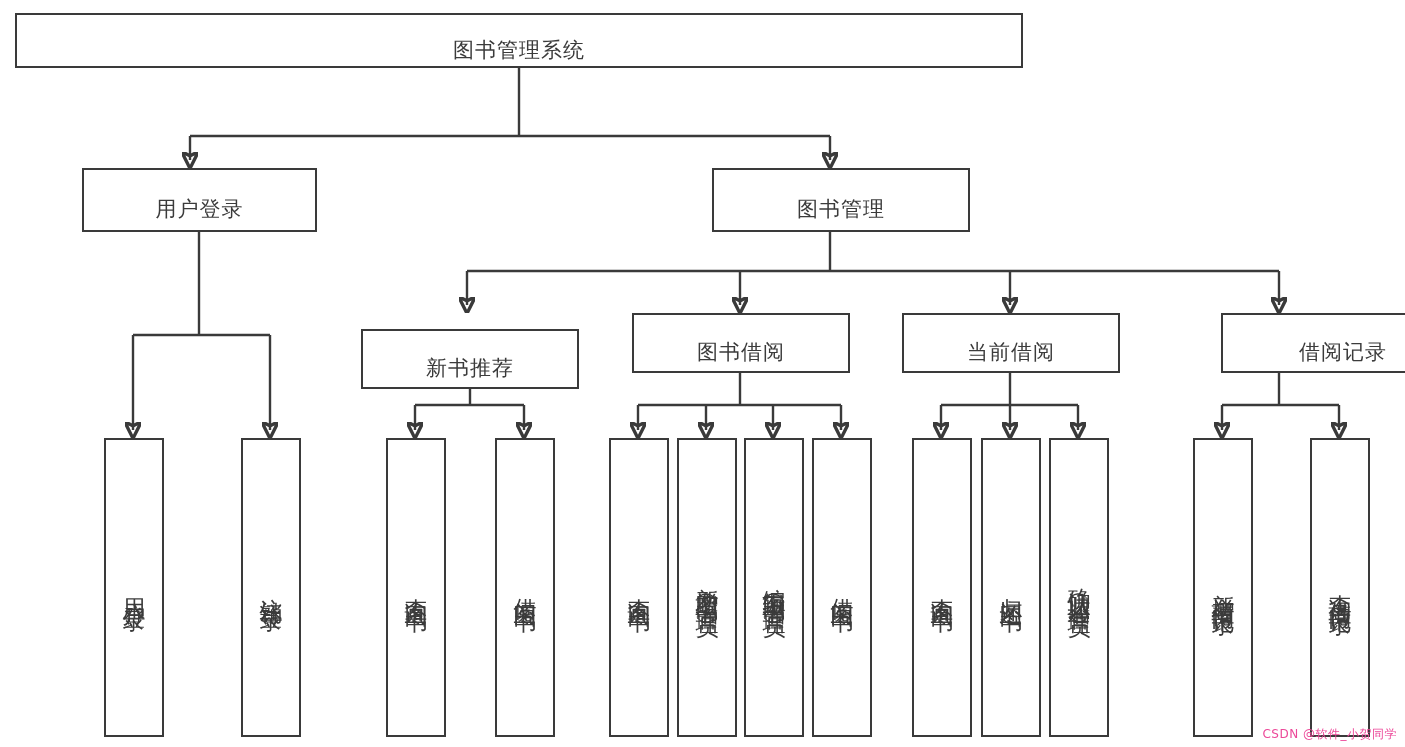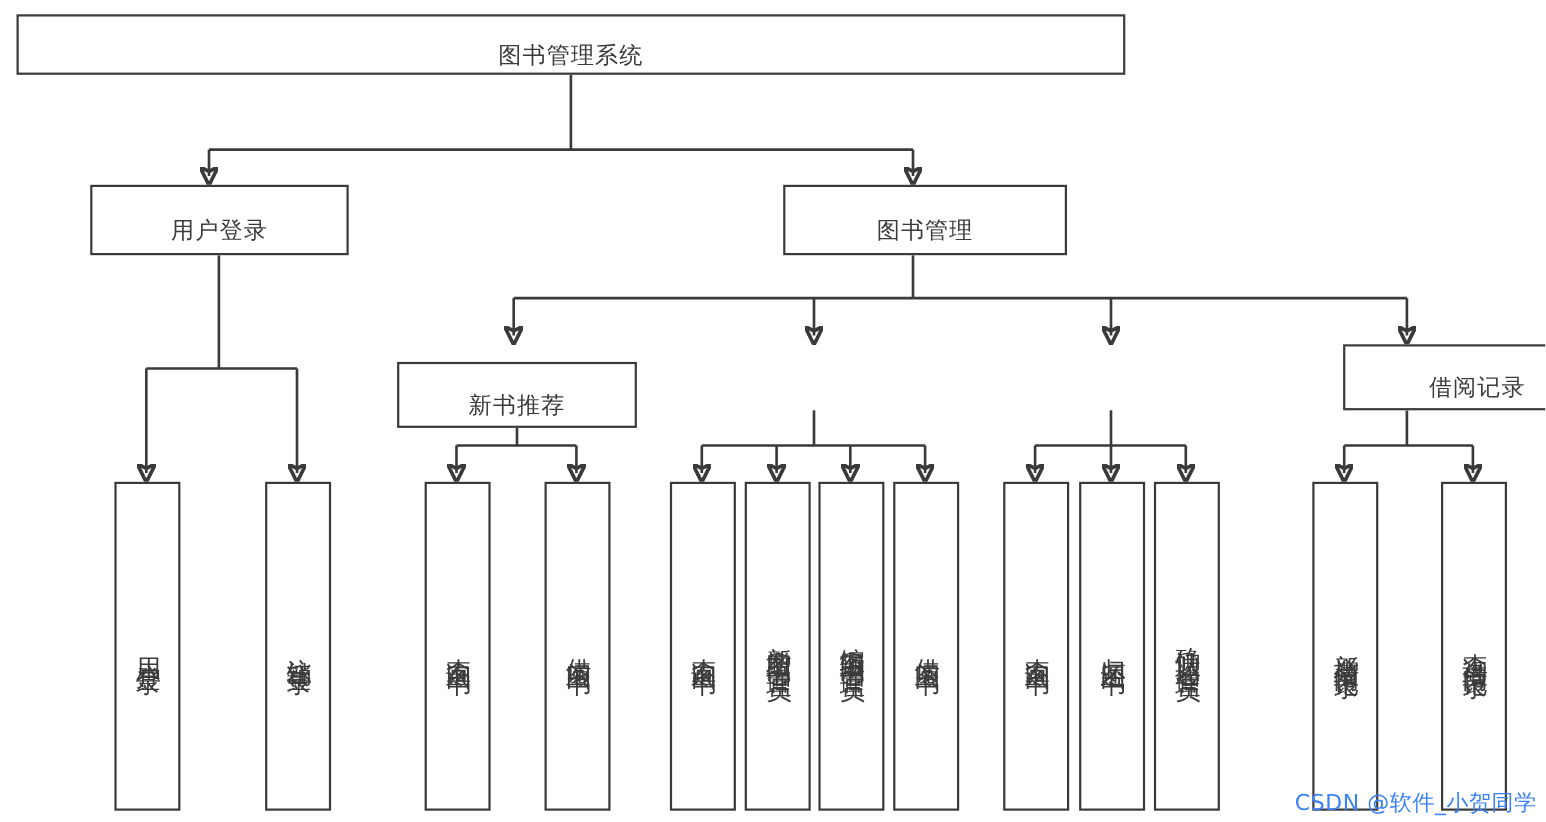--- a/index.html
+++ b/index.html
@@ -60,22 +60,22 @@
     stroke:#3a3a3a;
     stroke-width:2.4;
     fill:none;
   }
   .arrowhead{fill:#3a3a3a;}
   
   #watermark{
     position:absolute;
     right:8px;
     bottom:4px;
-    font-size:20px;
-    color:#3b82f6;
+    font-size:12px;
+    color:#ec4899;
     letter-spacing:0.5px;
     white-space:nowrap;
     font-family:"DejaVu Sans","Liberation Sans",sans-serif;
   }
 </style>
 </head>
 <body>
 
 <div id="canvas">
 
@@ -138,21 +138,27 @@
   </div>
 
   <div class="node horizontal" style="left:712px;top:168px;width:258px;height:64px;">
     <span class="lbl">图书管理</span>
   </div>
 
   <div class="node horizontal" style="left:361px;top:329px;width:218px;height:60px;">
     <span class="lbl">新书推荐</span>
   </div>
 
-
+  <div class="node horizontal" style="left:632px;top:313px;width:218px;height:60px;">
+    <span class="lbl">图书借阅</span>
+  </div>
+
+  <div class="node horizontal" style="left:902px;top:313px;width:218px;height:60px;">
+    <span class="lbl">当前借阅</span>
+  </div>
 
   <div class="node horizontal" style="left:1221px;top:313px;width:244px;height:60px;">
     <span class="lbl">借阅记录</span>
   </div>
 
   <div class="node vertical" style="left:104px;top:438px;width:60px;height:299px;">
     <span class="lbl">用户登录</span>
   </div>
 
   <div class="node vertical" style="left:241px;top:438px;width:60px;height:299px;">

